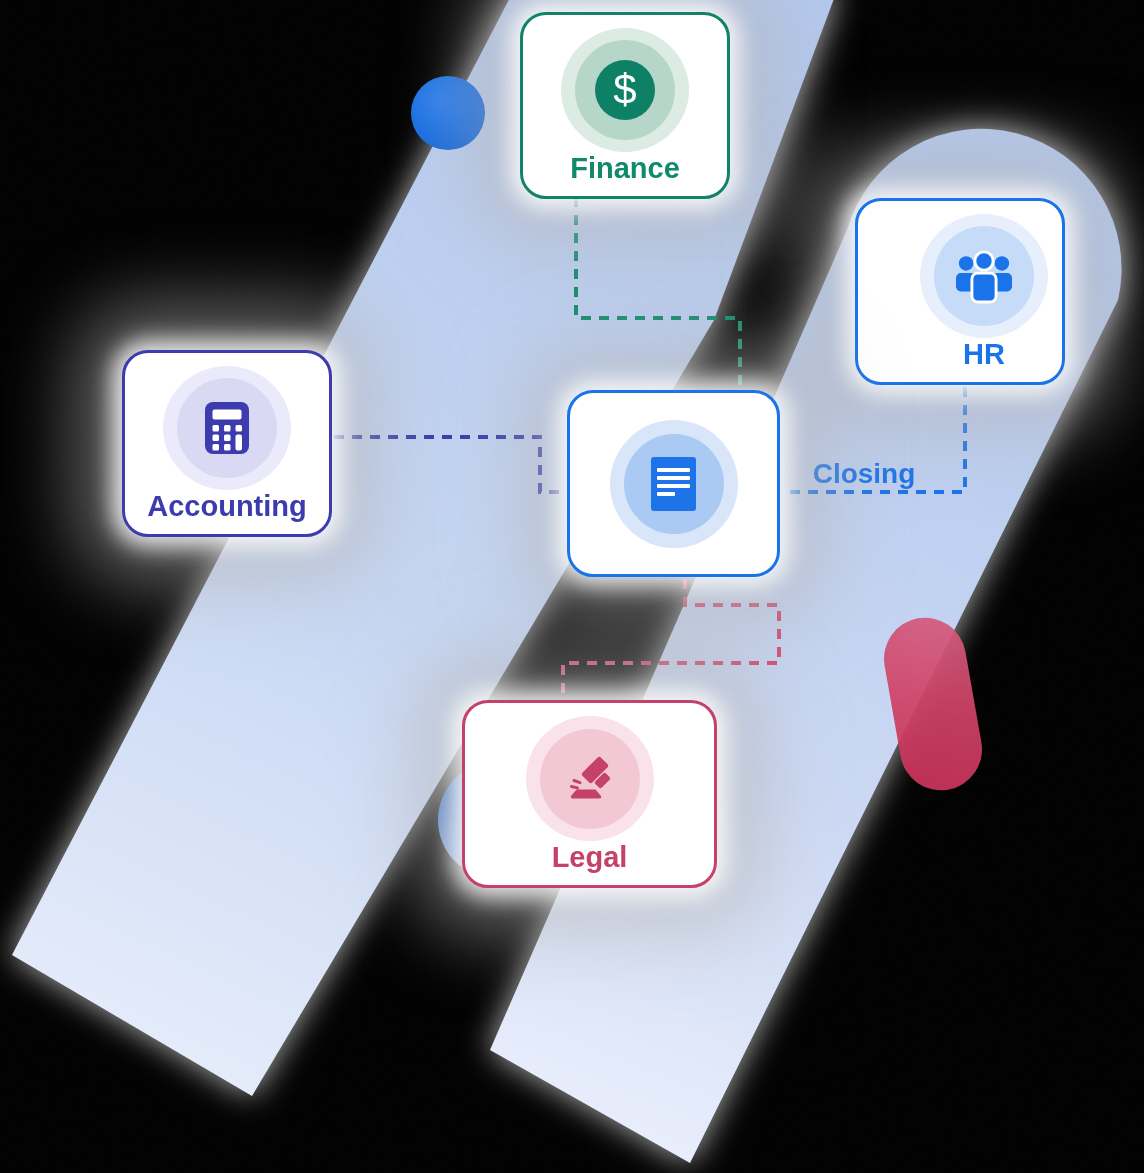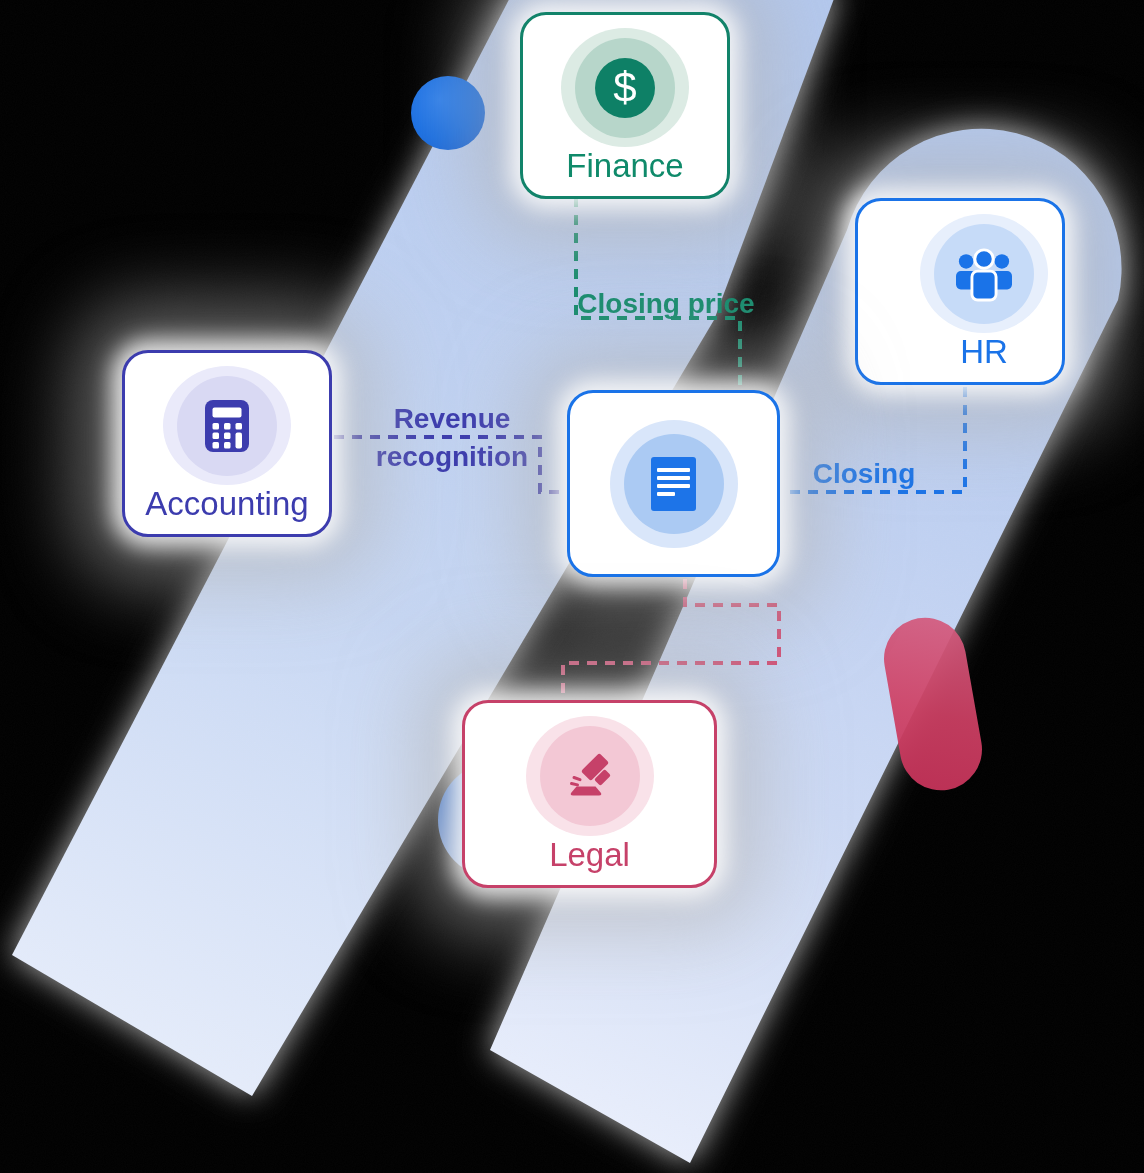--- a/index.html
+++ b/index.html
@@ -40,21 +40,21 @@
   .card{
     position:absolute;z-index:20;width:210px;height:187px;background:#fff;
     border:3px solid;border-radius:26px;box-sizing:border-box;
     display:flex;flex-direction:column;align-items:center;
     box-shadow:0 0 22px 10px rgba(255,255,255,.85),0 0 75px 48px rgba(178,178,178,.55);
   }
   .rings{width:128px;height:128px;border-radius:50%;margin-top:13px;
     display:flex;align-items:center;justify-content:center;}
   .rings .inner{width:100px;height:100px;border-radius:50%;
     display:flex;align-items:center;justify-content:center;}
-  .card-label{margin-top:auto;margin-bottom:11px;font-size:33px;font-weight:400;}
+  .card-label{margin-top:auto;margin-bottom:11px;font-size:29px;font-weight:700;}
   
   .card.finance{left:520px;top:12px;border-color:#12836a;}
   .finance .rings{background:#dcebe4;}
   .finance .inner{background:#b7d6ca;}
   .finance .badge{width:60px;height:60px;border-radius:50%;background:#0e8066;
     display:flex;align-items:center;justify-content:center;
     color:#fff;font-size:42px;font-weight:400;}
   .finance .card-label{color:#0f8a6a;}
   
   .card.hr{left:855px;top:198px;border-color:#1a73e8;padding-left:48px;}
@@ -110,22 +110,20 @@
   <div class="deco" id="blue-blob"></div>
   <div class="deco" id="pink-pill"></div>
 
   <svg id="connectors" width="1144" height="1173" viewBox="0 0 1144 1173">
     <path d="M576 197 L576 318 L740 318 L740 388" stroke="#0f8a6a"></path>
     <path d="M334 437 L540 437 L540 492 L565 492" stroke="#3c3cae"></path>
     <path d="M965 387 L965 492 L782 492" stroke="#1a73e8"></path>
     <path d="M685 579 L685 605 L779 605 L779 663 L563 663 L563 698" stroke="#d34a72"></path>
   </svg>
 
-  <div class="edge-label lbl-green" style="left:666px;top:285px;">Closing price</div>
-  <div class="edge-label lbl-indigo wrap" style="left:452px;top:400px;">Revenue recognition</div>
   <div class="edge-label lbl-blue" style="left:864px;top:455px;">Closing</div>
 
   <div class="card finance">
     <div class="rings">
       <div class="inner">
         <div class="badge">$</div>
       </div>
     </div>
     <div class="card-label">Finance</div>
   </div>

